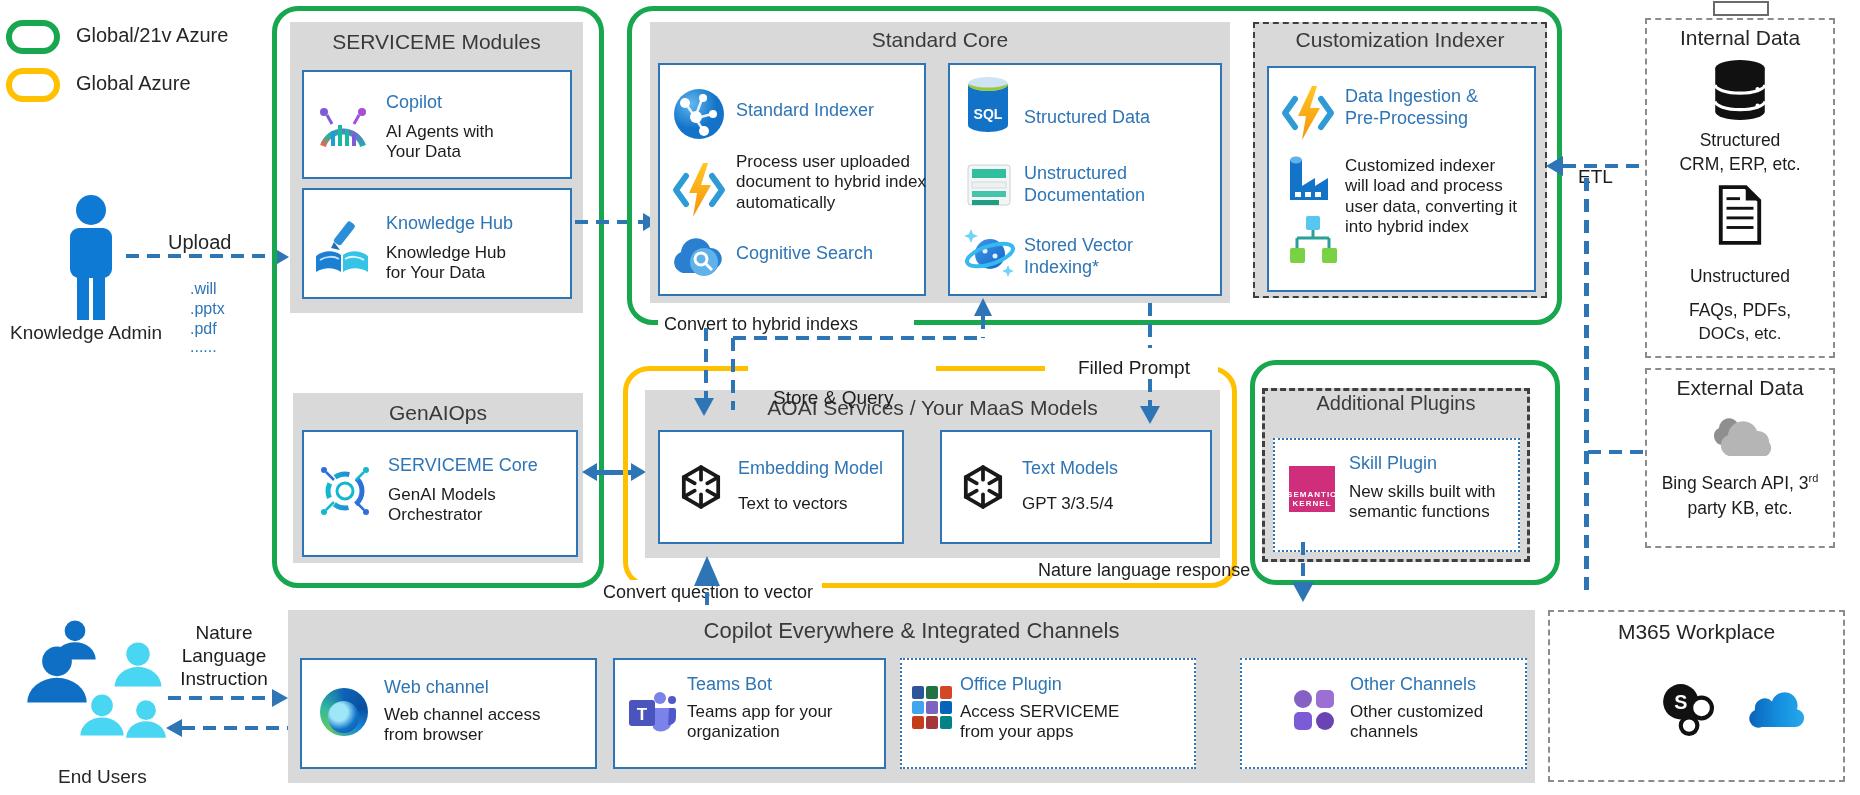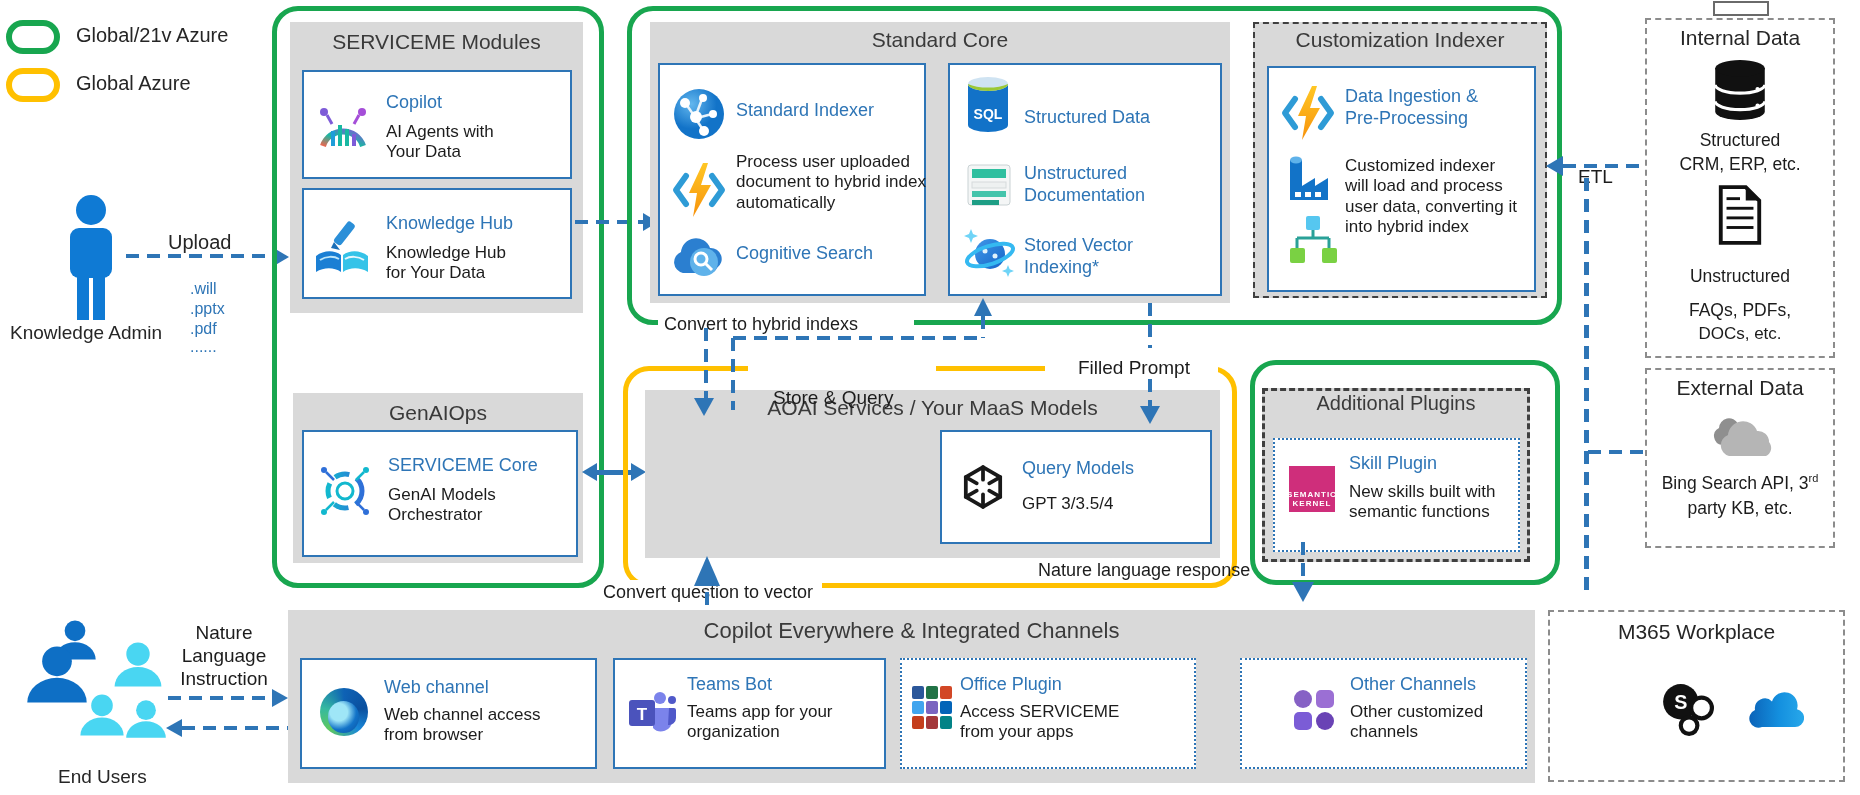--- a/index.html
+++ b/index.html
@@ -277,34 +277,49 @@
       </svg>
     </span>
   </div>
 
   
   <div class="ctr yellowb" style="left:623px;top:366px;width:614px;height:222px;box-sizing:border-box;"></div>
 
   <div class="gray" style="left:645px;top:390px;width:575px;height:168px;"></div>
   <div class="gtitle" style="left:645px;top:396px;width:575px;">AOAI Services / Your MaaS Models</div>
 
+  <div class="card" style="left:658px;top:430px;width:242px;height:110px;">
+    <span class="icn" style="left:16px;top:30px;">
+      <svg width="50" height="50" viewBox="0 0 48 48" fill="none" stroke="#191919" stroke-width="3.6" stroke-linecap="round">
+        <polygon points="24,5 40.5,14.5 40.5,33.5 24,43 7.5,33.5 7.5,14.5"></polygon>
+        <line x1="24" y1="5" x2="24" y2="17"></line>
+          <line x1="40.5" y1="14.5" x2="30" y2="20.5"></line>
+        <line x1="40.5" y1="33.5" x2="30" y2="27.5"></line>
+          <line x1="24" y1="43" x2="24" y2="31"></line>
+        <line x1="7.5" y1="33.5" x2="18" y2="27.5"></line>
+          <line x1="7.5" y1="14.5" x2="18" y2="20.5"></line>
+      </svg>
+    </span>
+    <div class="ct" style="left:78px;top:26px;">Embedding Model</div>
+    <div class="cb" style="left:78px;top:62px;white-space:nowrap;">Text to vectors</div>
+  </div>
 
   <div class="card" style="left:940px;top:430px;width:268px;height:110px;">
     <span class="icn" style="left:16px;top:30px;">
       <svg width="50" height="50" viewBox="0 0 48 48" fill="none" stroke="#191919" stroke-width="3.6" stroke-linecap="round">
         <polygon points="24,5 40.5,14.5 40.5,33.5 24,43 7.5,33.5 7.5,14.5"></polygon>
         <line x1="24" y1="5" x2="24" y2="17"></line>
           <line x1="40.5" y1="14.5" x2="30" y2="20.5"></line>
         <line x1="40.5" y1="33.5" x2="30" y2="27.5"></line>
           <line x1="24" y1="43" x2="24" y2="31"></line>
         <line x1="7.5" y1="33.5" x2="18" y2="27.5"></line>
           <line x1="7.5" y1="14.5" x2="18" y2="20.5"></line>
       </svg>
     </span>
-    <div class="ct" style="left:80px;top:26px;">Query Models</div>
+    <div class="ct" style="left:80px;top:26px;">Text Models</div>
     <div class="cb" style="left:80px;top:62px;white-space:nowrap;text-align:center;">GPT 3/3.5/4</div>
   </div>
 
   
   <div class="ctr greenb" style="left:1250px;top:360px;width:310px;height:225px;box-sizing:border-box;"></div>
   <div class="blackdash" style="left:1262px;top:388px;width:268px;height:174px;box-sizing:border-box;"></div>
   <div class="gtitle" style="left:1262px;top:392px;width:268px;font-size:20px;">Additional Plugins</div>
   <div class="dotcard" style="left:1273px;top:438px;width:243px;height:110px;">
     <span class="icn sk" style="left:14px;top:26px;width:46px;height:46px;">
       <span>SEMANTIC</span>

